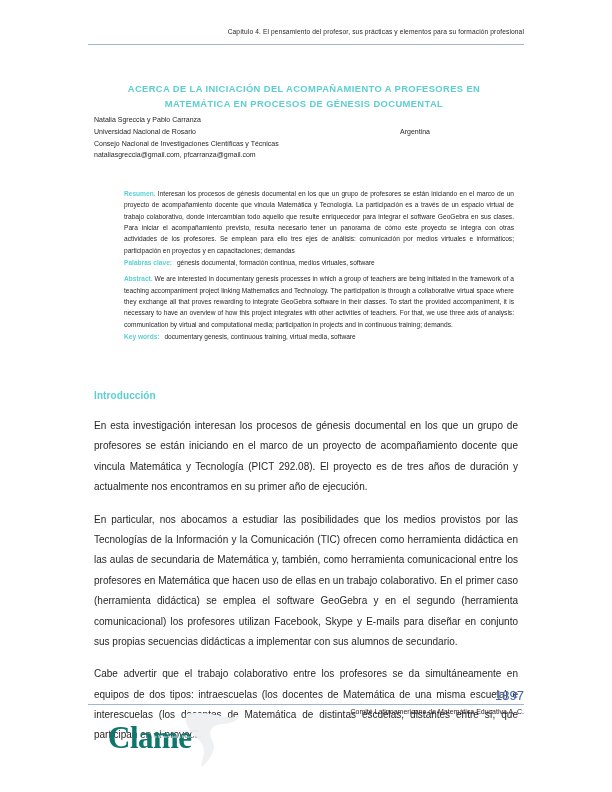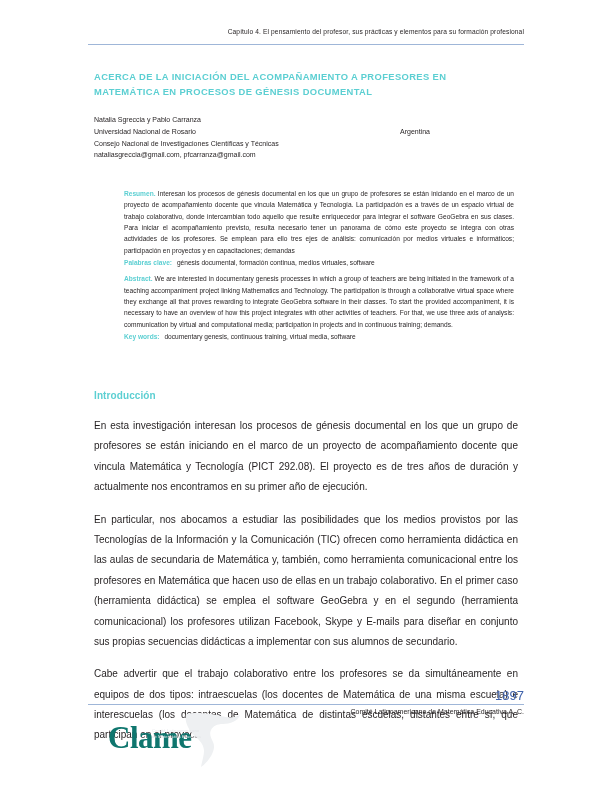--- a/index.html
+++ b/index.html
@@ -54,22 +54,23 @@
     left: 94px;
     top: 70px;
     width: 420px;
   }
   .doc-title {
     font-size: 9.4px;
     font-weight: bold;
     line-height: 1.55;
     color: #5ccfd2;
     letter-spacing: 0.04em;
-    margin: 0;
+    margin: 12px;
     text-transform: uppercase;
+    text-align: center;
   }
 
   
   .authors-block {
     position: absolute;
     left: 94px;
     top: 114px;
     width: 420px;
   }
   .author-line {

